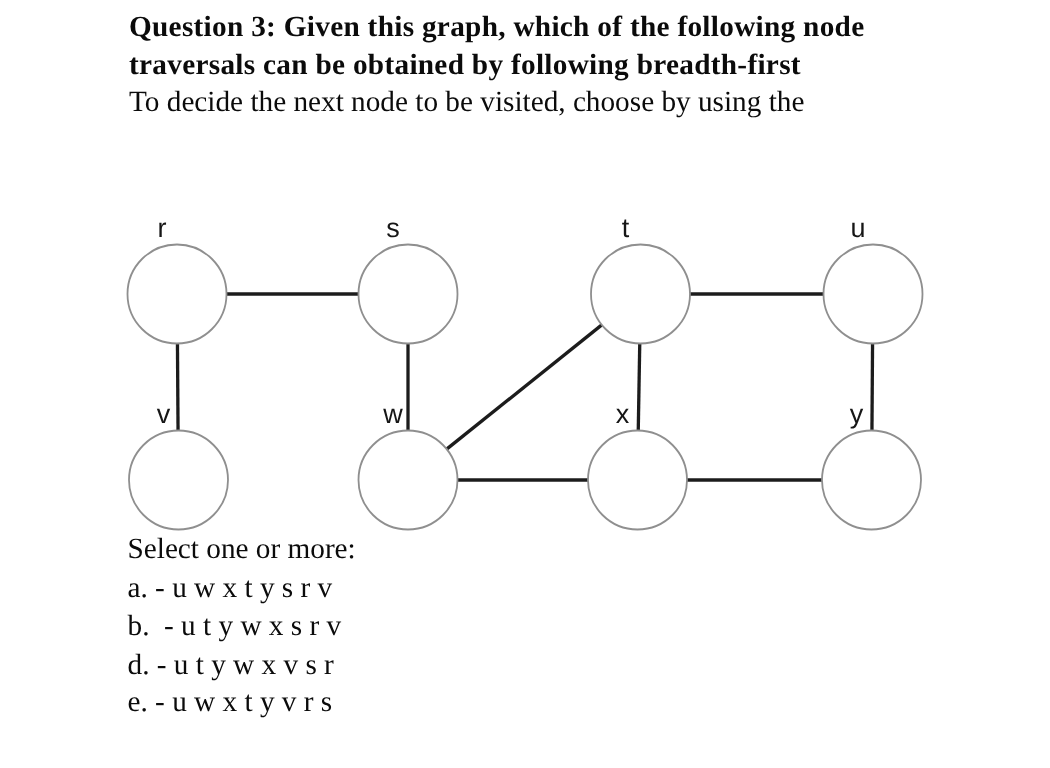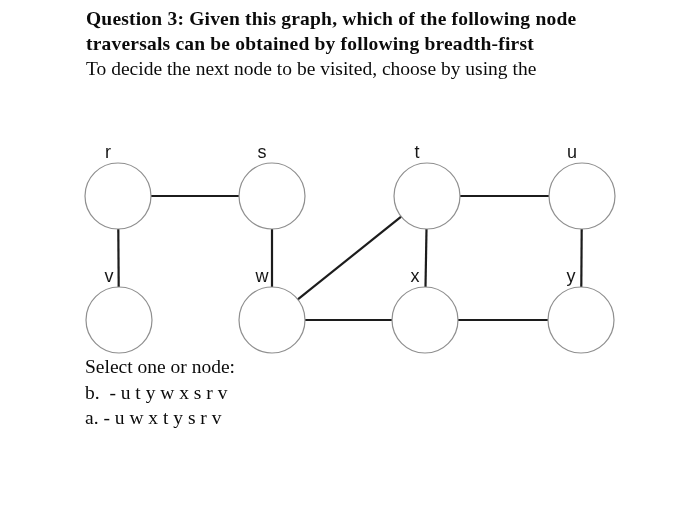--- a/index.html
+++ b/index.html
@@ -71,18 +71,20 @@
       <text x="109" y="282" text-anchor="middle" fill="#161616" font-family="&quot;Liberation Sans&quot;, sans-serif" font-size="18">v</text>
       <circle cx="272" cy="320" r="33" fill="none" stroke="#8f8f8f" stroke-width="1.2"></circle>
       <text x="262" y="282" text-anchor="middle" fill="#161616" font-family="&quot;Liberation Sans&quot;, sans-serif" font-size="18">w</text>
       <circle cx="425" cy="320" r="33" fill="none" stroke="#8f8f8f" stroke-width="1.2"></circle>
       <text x="415" y="282" text-anchor="middle" fill="#161616" font-family="&quot;Liberation Sans&quot;, sans-serif" font-size="18">x</text>
       <circle cx="581" cy="320" r="33" fill="none" stroke="#8f8f8f" stroke-width="1.2"></circle>
       <text x="571" y="282" text-anchor="middle" fill="#161616" font-family="&quot;Liberation Sans&quot;, sans-serif" font-size="18">y</text>
     </svg>
 
   <div class="options-block">
-    <div class="select-prompt">Select one or node:</div>
+    <div class="select-prompt">Select one or more:</div>
+    <div class="option-line">a. - u w x t y s r v</div>
     <div class="option-line">b.  - u t y w x s r v</div>
-    <div class="option-line">a. - u w x t y s r v</div>
+    <div class="option-line">d. - u t y w x v s r</div>
+    <div class="option-line">e. - u w x t y v r s</div>
   </div>
 
 </div>
 
 </body></html>

